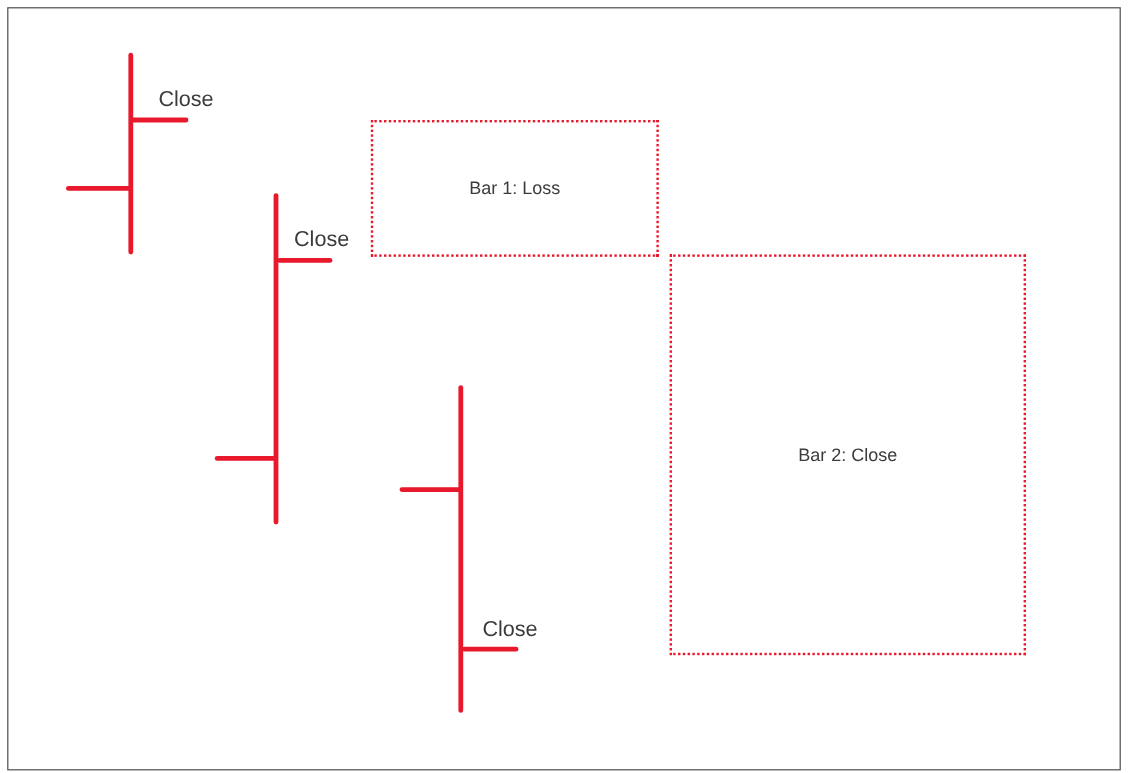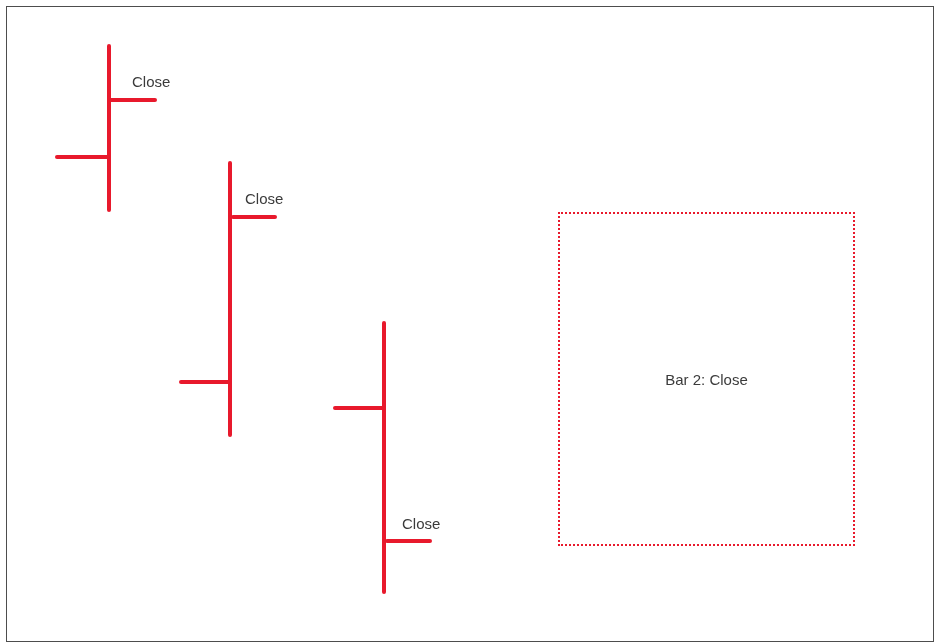--- a/index.html
+++ b/index.html
@@ -20,21 +20,21 @@
   .frame{
     position:absolute;left:6px;top:6px;width:928px;height:636px;
     box-sizing:border-box;border:1px solid var(--frame-border);
     background:transparent;
   }
   .vline,.tick{position:absolute;background:var(--bar-red);border-radius:2px;}
   .vline{width:4px;}
   .tick{height:4px;}
   .close-label{
     position:absolute;
-    font-size:15px;line-height:18px;
+    font-size:18px;line-height:18px;
     color:var(--label-text);
     white-space:nowrap;
   }
   .loss-box{
     position:absolute;
     box-sizing:border-box;
     border:2px dotted var(--loss-box-border);
     display:flex;align-items:center;justify-content:center;
   }
   .loss-box-label{
@@ -61,17 +61,20 @@
     <span class="close-label" style="left:245px;top:190px;">Close</span>
   </div>
 
   <div>
     <div class="vline" style="left:382px;top:321px;height:273px;"></div>
     <div class="tick" style="left:333px;top:406px;width:52px;"></div>
     <div class="tick" style="left:385px;top:539px;width:47px;"></div>
     <span class="close-label" style="left:402px;top:515px;">Close</span>
   </div>
 
+  <div class="loss-box" style="left:309px;top:100px;width:240px;height:114px;">
+    <span class="loss-box-label">Bar 1: Loss</span>
+  </div>
 
   <div class="loss-box" style="left:558px;top:212px;width:297px;height:334px;">
     <span class="loss-box-label">Bar 2: Close</span>
   </div>
 </div>
 
 </body></html>

